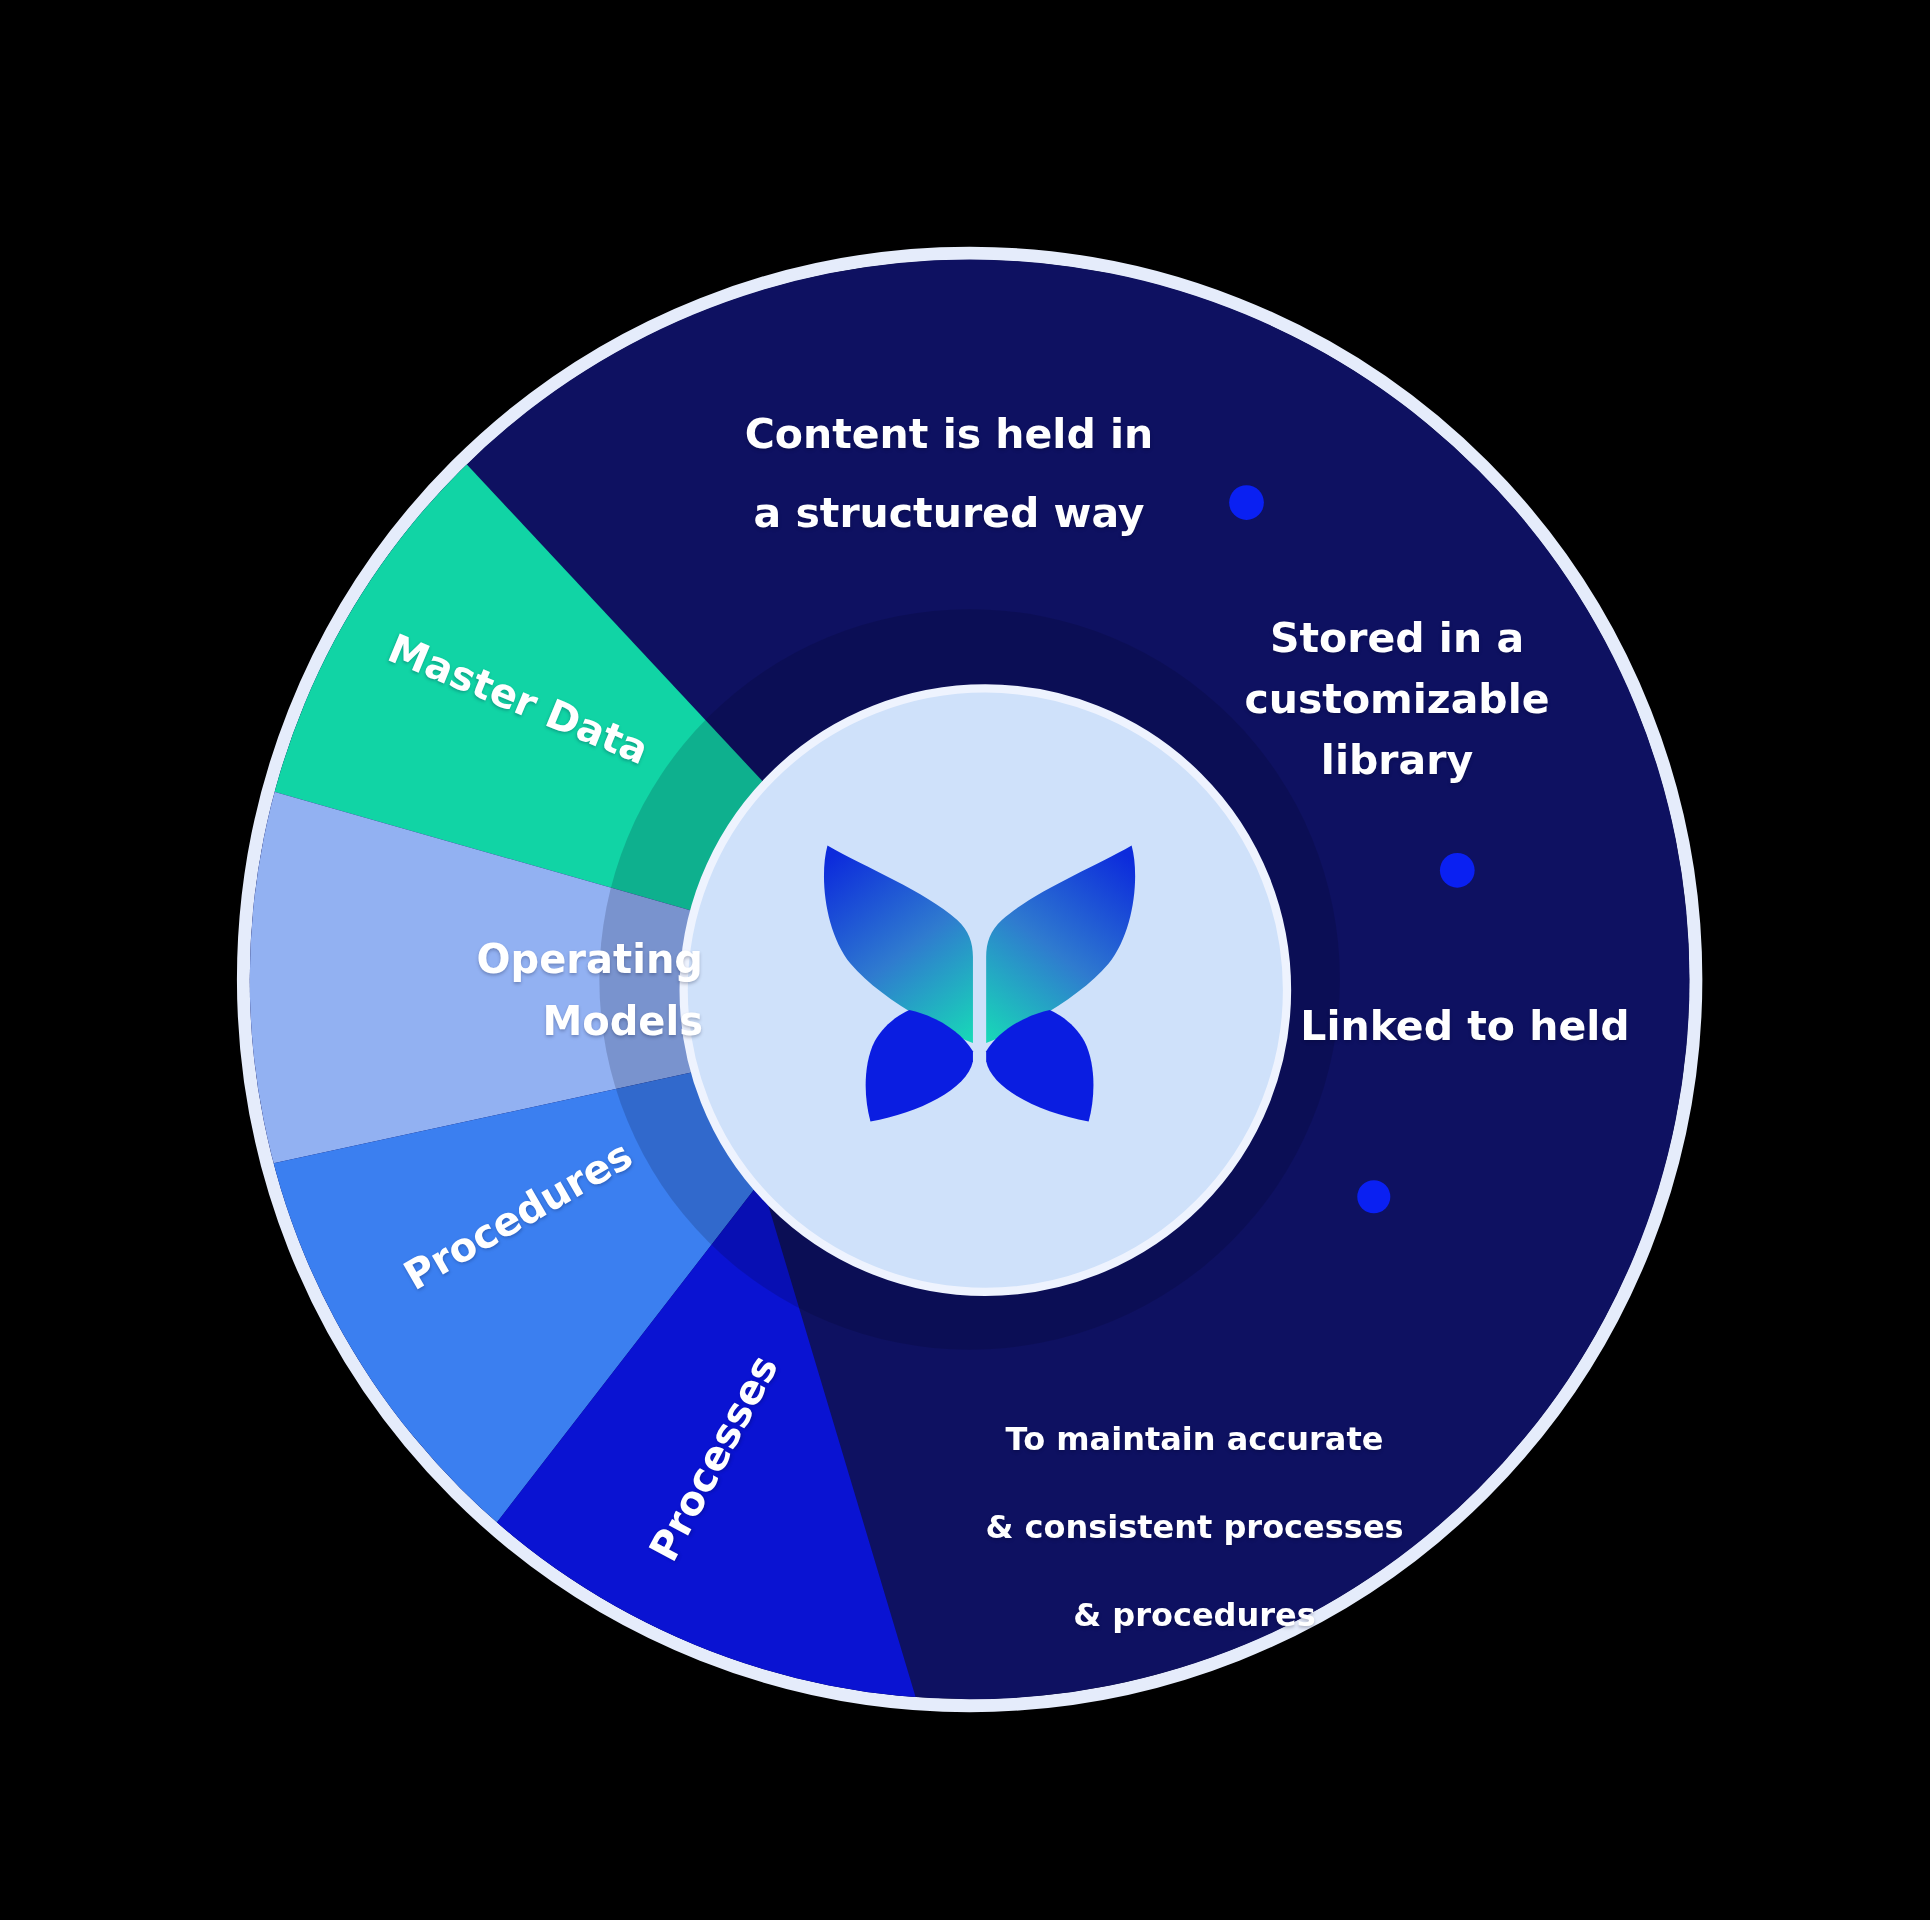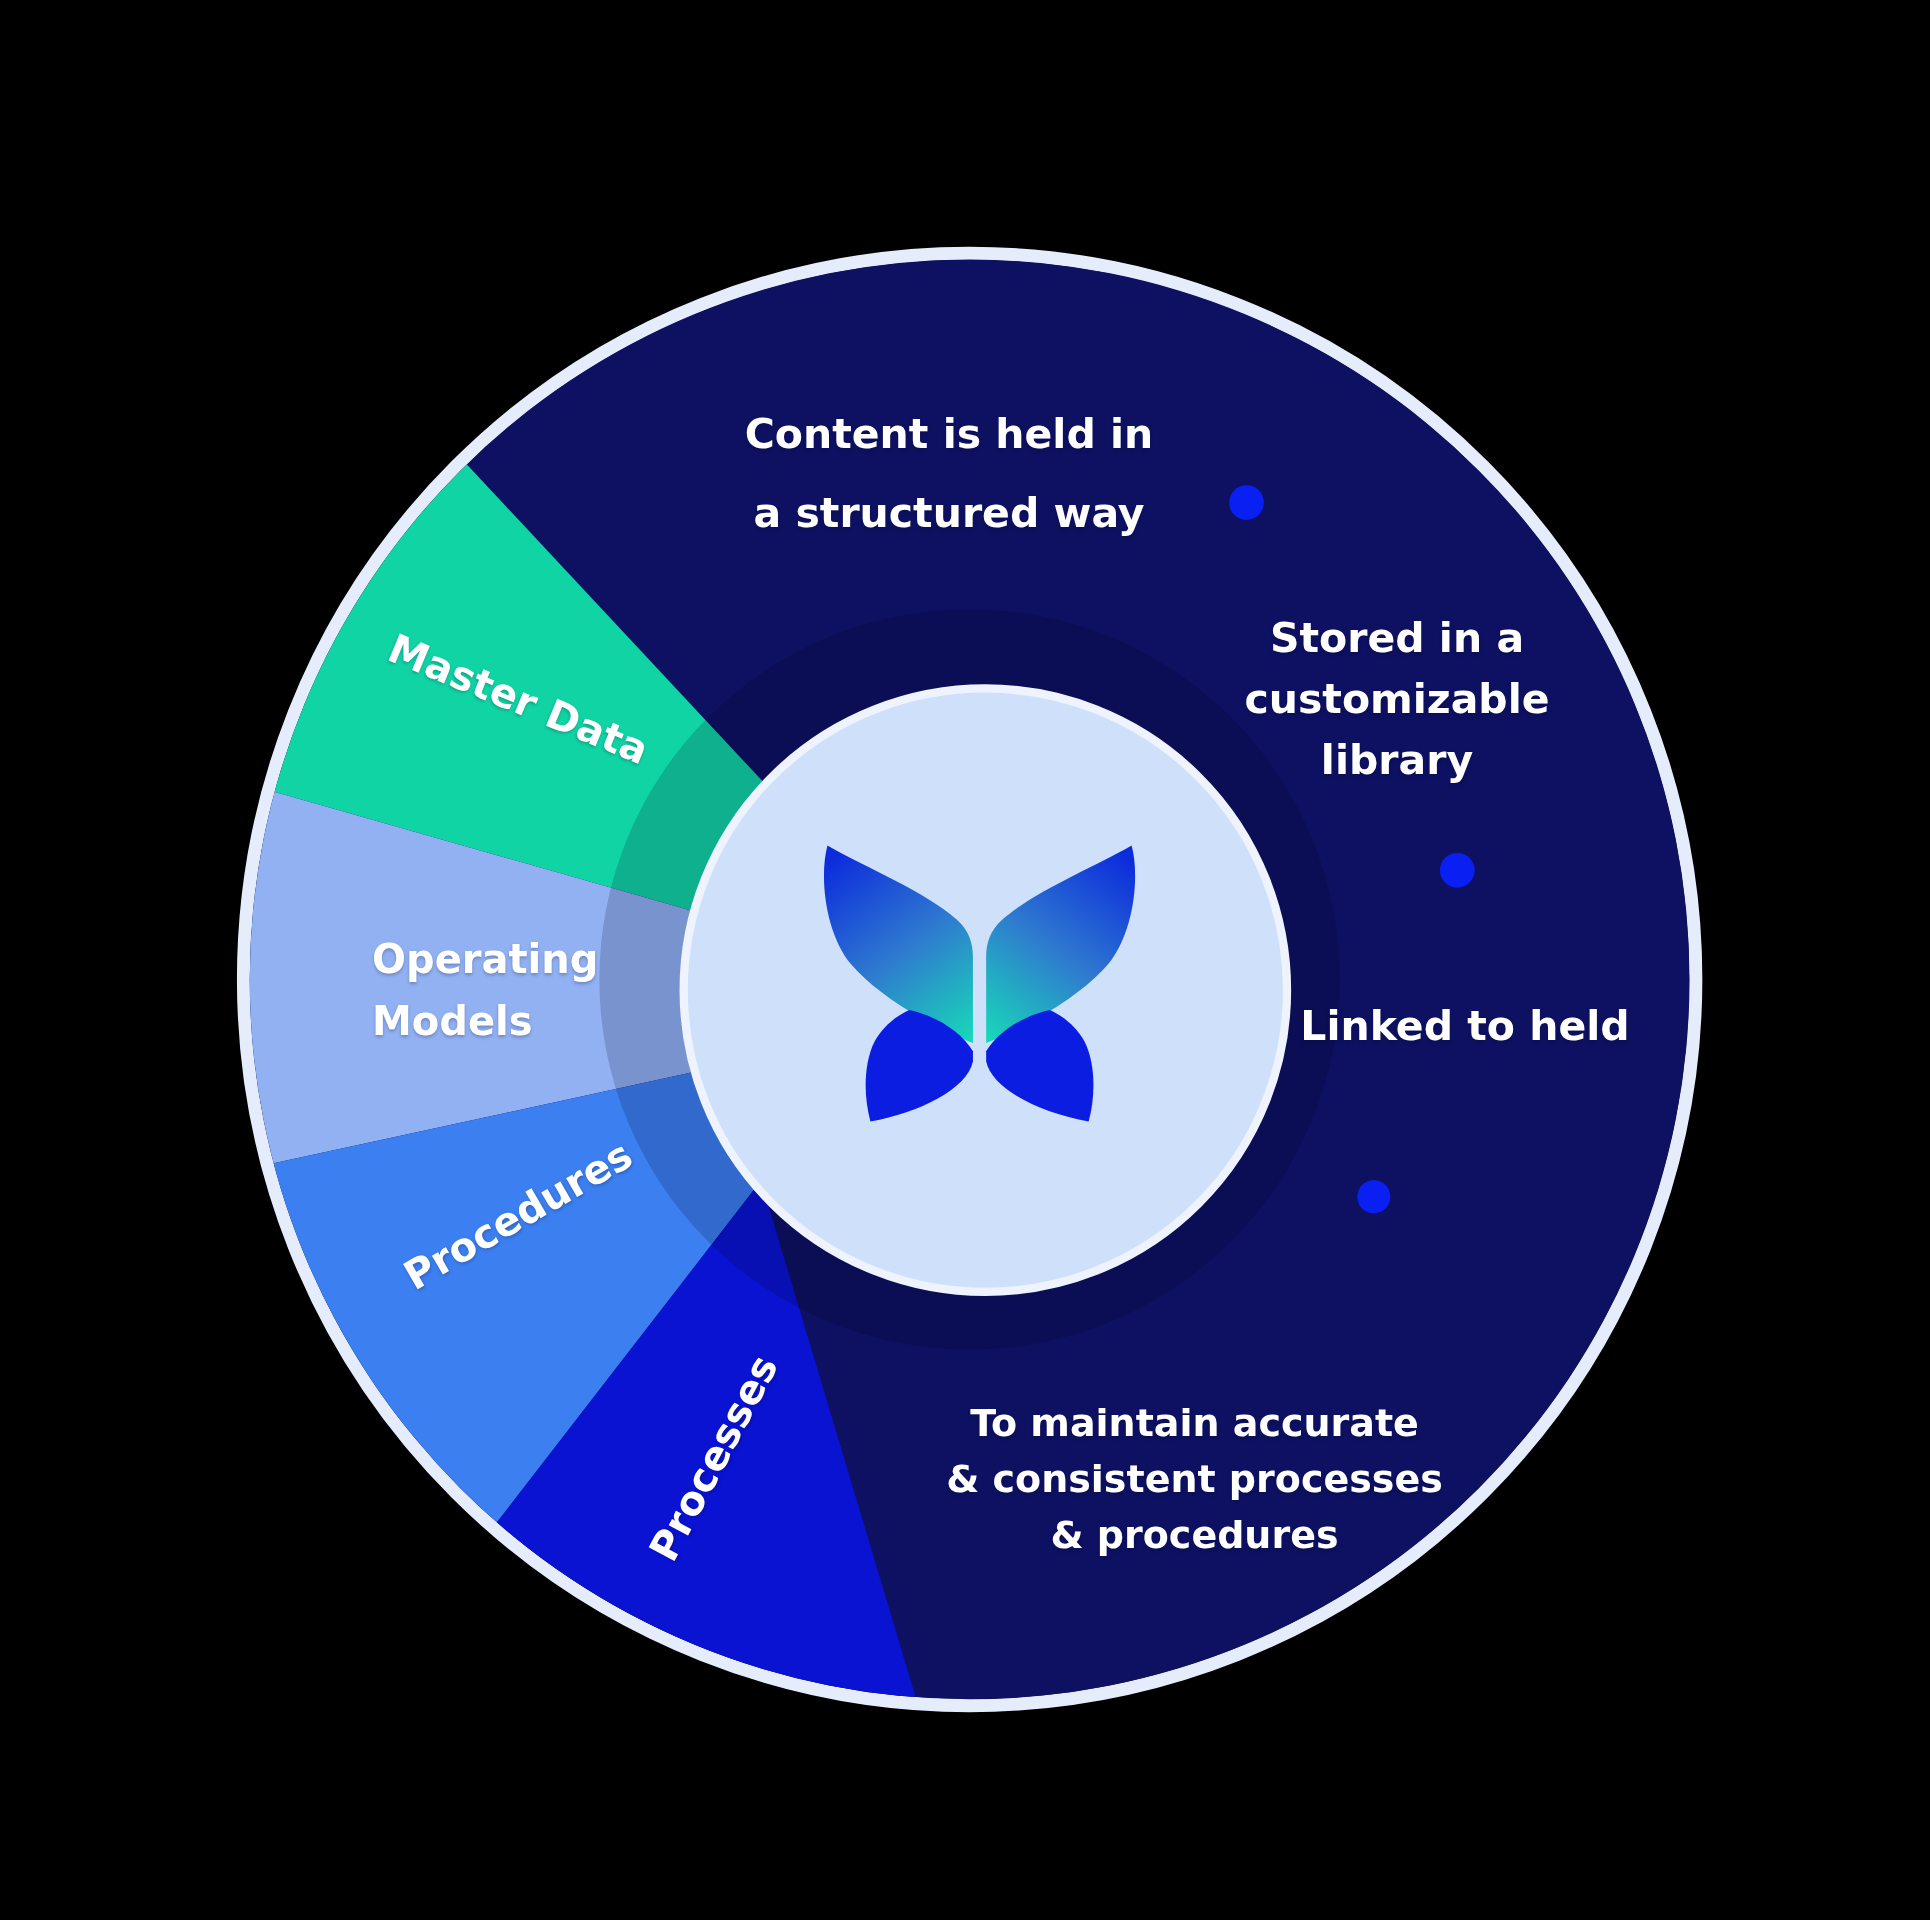--- a/index.html
+++ b/index.html
@@ -18,27 +18,27 @@
     white-space:pre-line;
     text-shadow:0 1.7px 3.3px rgba(5,8,40,.25);
   }
   .annotation{
     text-align:center;
     font-size:41px;
   }
   #ann-content{left:635px;top:395px;width:628px;line-height:79px;}
   #ann-stored{left:1149px;top:608px;width:496px;line-height:61px;}
   #ann-linked{left:1217px;top:997px;width:496px;line-height:58px;}
-  #ann-maintain{left:897px;top:1395px;width:595px;font-size:38px;line-height:56px;}
+  #ann-maintain{left:897px;top:1395px;width:595px;font-size:32px;line-height:88px;}
   .segment-label{
     font-size:40px;
     text-align:center;
   }
   #seg-label-master{left:353px;top:676px;width:331px;transform:rotate(22.5deg);}
-  #seg-label-operating{left:372px;top:928px;width:347px;line-height:62px;text-align:left;}
+  #seg-label-operating{left:356px;top:928px;width:347px;line-height:62px;text-align:right;}
   #seg-label-procedures{left:369px;top:1192px;width:298px;transform:rotate(-30deg);}
   #seg-label-processes{left:581px;top:1435px;width:265px;transform:rotate(-62deg);}
 </style>
 </head>
 <body>
 
 <div id="canvas">
 
   <svg id="diagram-svg" viewBox="0 0 2336 2323">
     <defs>

